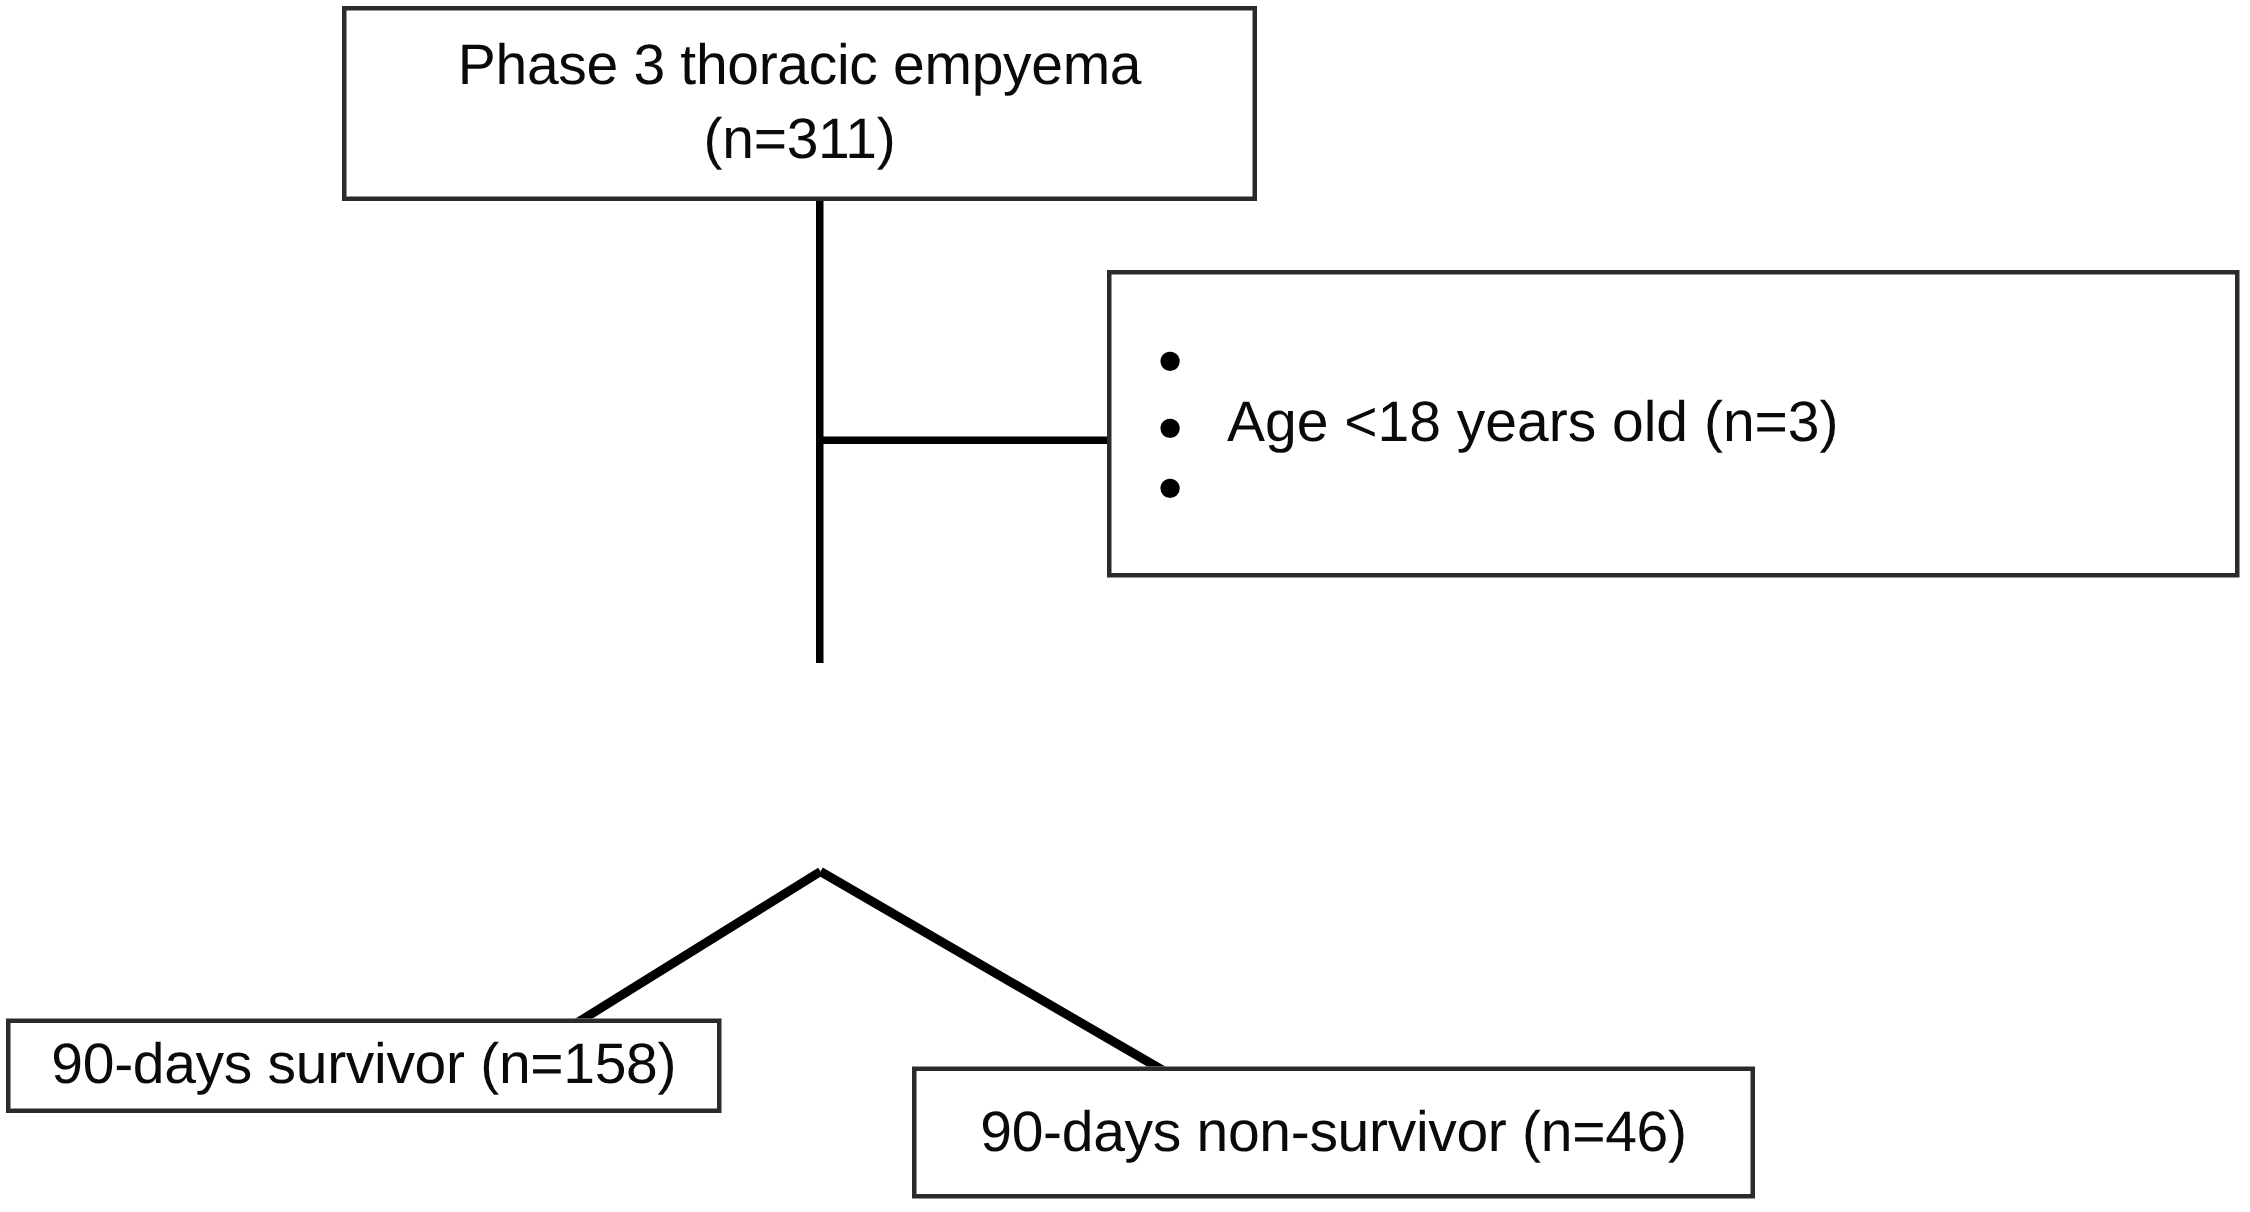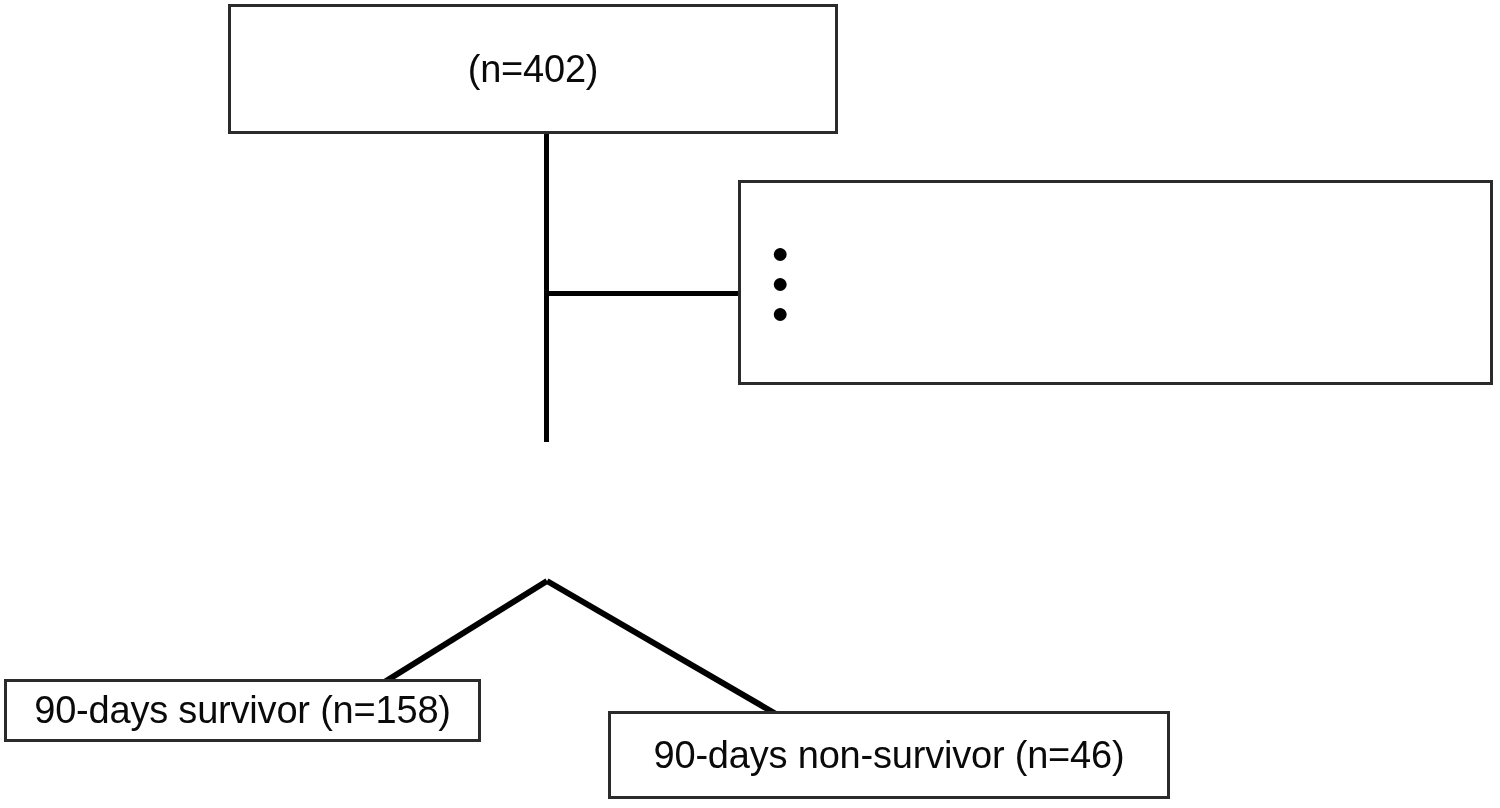--- a/index.html
+++ b/index.html
@@ -91,30 +91,32 @@
   <div class="conn" id="conn-trunk"></div>
 
   <div class="conn" id="conn-branch"></div>
 
   <svg class="conn-svg" viewBox="0 0 1500 808" xmlns="http://www.w3.org/2000/svg">
     <line x1="547" y1="581" x2="333" y2="714" stroke="#000000" stroke-width="6" stroke-linecap="butt"></line>
     <line x1="547" y1="581" x2="776" y2="714" stroke="#000000" stroke-width="6" stroke-linecap="butt"></line>
   </svg>
 
   <div class="flow-box" id="box-top">
-    <span class="line">(n=402)</span>
+    <span class="line">Phase 3 thoracic empyema</span>
+    <span class="line">(n=311)</span>
   </div>
 
   <div class="flow-box" id="box-excluded">
     <ul class="bullet-list">
       <li class="bullet-item">
         <span class="bullet-dot">●</span>
       </li>
       <li class="bullet-item">
         <span class="bullet-dot">●</span>
+        <span class="bullet-text">Age &lt;18 years old (n=3)</span>
       </li>
       <li class="bullet-item">
         <span class="bullet-dot">●</span>
       </li>
     </ul>
   </div>
 
 
   <div class="flow-box" id="box-survivor">
     <span class="line">90-days survivor (n=158)</span>

